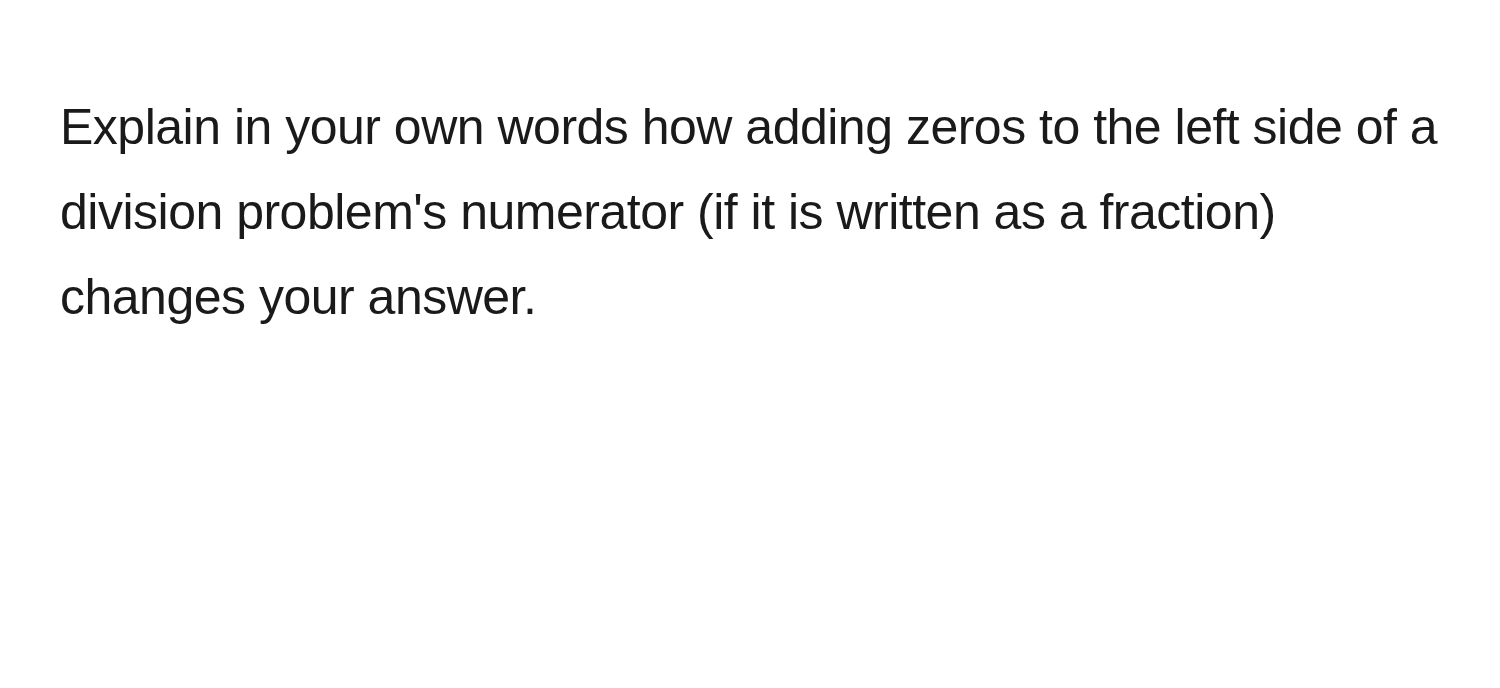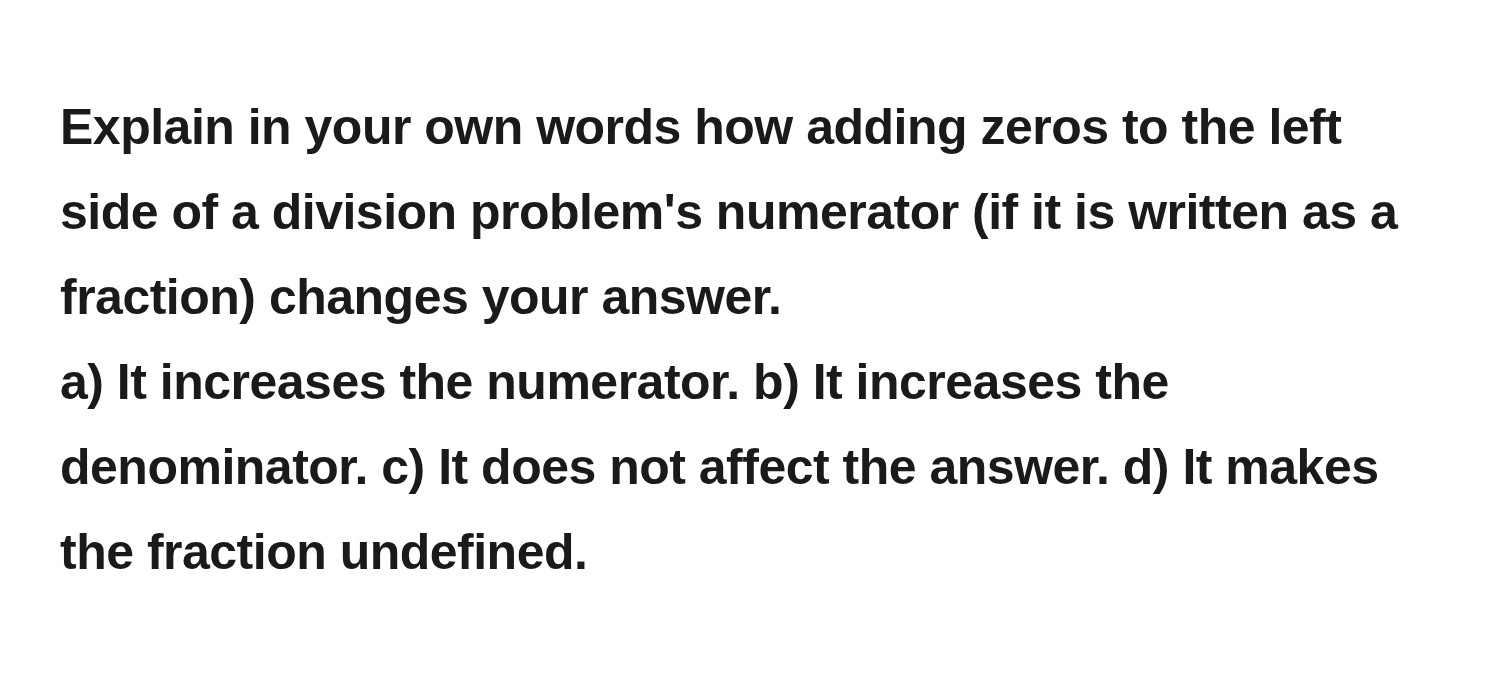--- a/index.html
+++ b/index.html
@@ -12,28 +12,26 @@
       height: 688px;
       background: #ffffff;
       font-family: -apple-system, BlinkMacSystemFont, "Segoe UI", Helvetica, Arial, sans-serif;
       padding: 85px 60px 60px 60px;
     }
     .content {
       font-size: 50px;
       line-height: 1.7;
       color: #1a1a1a;
       letter-spacing: -0.01em;
-      font-weight: bold;
     }
     .question-text {
       display: block;
     }
     .options-text {
       display: block;
     }
   </style>
 </head>
 <body>
 
 <div class="content">
   <span class="question-text">Explain in your own words how adding zeros to the left side of a division problem's numerator (if it is written as a fraction) changes your answer.</span>
-  <span class="options-text">a) It increases the numerator. b) It increases the denominator. c) It does not affect the answer. d) It makes the fraction undefined.</span>
 </div>
 
 </body></html>

